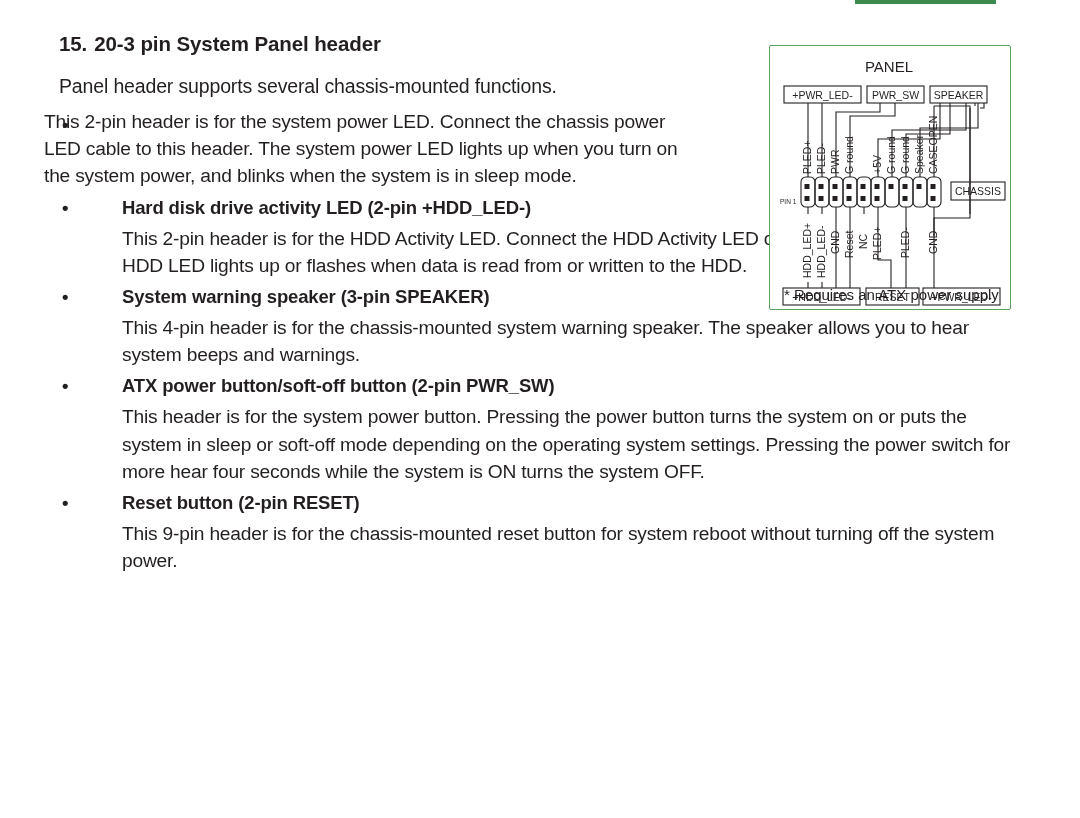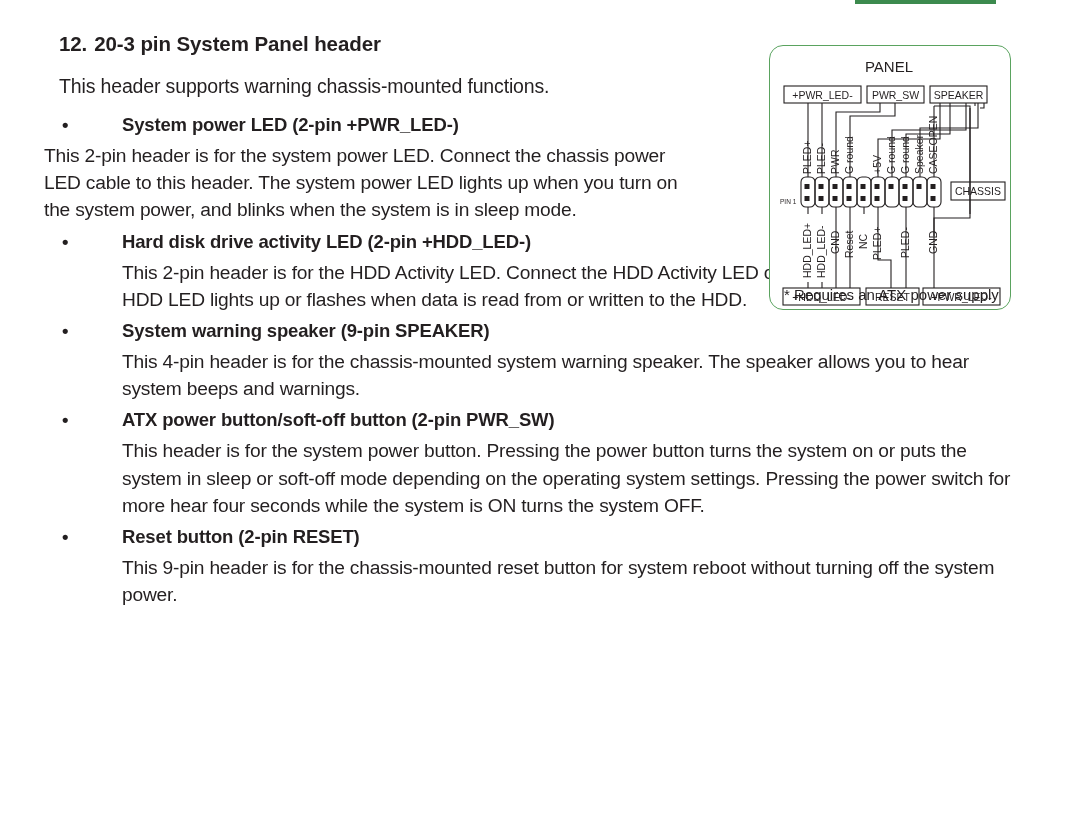--- a/index.html
+++ b/index.html
@@ -97,62 +97,62 @@
   .bullet-body.narrow { max-width: 640px; padding-left: 44px; }
 
   
   .diagram {
     position: absolute;
     left: 769px;
     top: 45px;
     width: 242px;
     height: 265px;
     border: 1.6px solid #5aa35f;
-    border-radius: 14px;
+    border-radius: 2px;
     background: #ffffff;
     box-sizing: border-box;
   }
   .diagram svg { display: block; }
   .dg-label {
     font-family: "Liberation Sans", sans-serif;
     fill: #231f20;
   }
 </style>
 </head>
 <body>
 
 <div class="top-rule"></div>
 
 <div class="page">
 
   <div class="sec-title">
-    <span class="num">12.</span><span>20-3 pin System Panel header</span>
+    <span class="num">15.</span><span>20-3 pin System Panel header</span>
   </div>
 
-  <div class="intro">This header supports warning chassis-mounted functions.</div>
+  <div class="intro">Panel header supports several chassis-mounted functions.</div>
 
   <div class="bullets">
 
     <div class="bullet-block">
       <div class="bullet-head">
-        <span class="dot">•</span><span>System power LED (2-pin +PWR_LED-)</span>
+        <span class="dot">•</span>
       </div>
       <div class="bullet-body narrow">This 2-pin header is for the system power LED. Connect the chassis power LED cable to this header. The system power LED lights up when you turn on the system power, and blinks when the system is in sleep mode.</div>
     </div>
 
     <div class="bullet-block">
       <div class="bullet-head">
         <span class="dot">•</span><span>Hard disk drive activity LED (2-pin +HDD_LED-)</span>
       </div>
       <div class="bullet-body">This 2-pin header is for the HDD Activity LED. Connect the HDD Activity LED cable to this header. The HDD LED lights up or flashes when data is read from or written to the HDD.</div>
     </div>
 
     <div class="bullet-block">
       <div class="bullet-head">
-        <span class="dot">•</span><span>System warning speaker (9-pin SPEAKER)</span>
+        <span class="dot">•</span><span>System warning speaker (3-pin SPEAKER)</span>
       </div>
       <div class="bullet-body">This 4-pin header is for the chassis-mounted system warning speaker. The speaker allows you to hear system beeps and warnings.</div>
     </div>
 
     <div class="bullet-block">
       <div class="bullet-head">
         <span class="dot">•</span><span>ATX power button/soft-off button (2-pin PWR_SW)</span>
       </div>
       <div class="bullet-body">This header is for the system power button. Pressing the power button turns the system on or puts the system in sleep or soft-off mode depending on the operating system settings. Pressing the power switch for more hear four seconds while the system is ON turns the system OFF.</div>
     </div>

